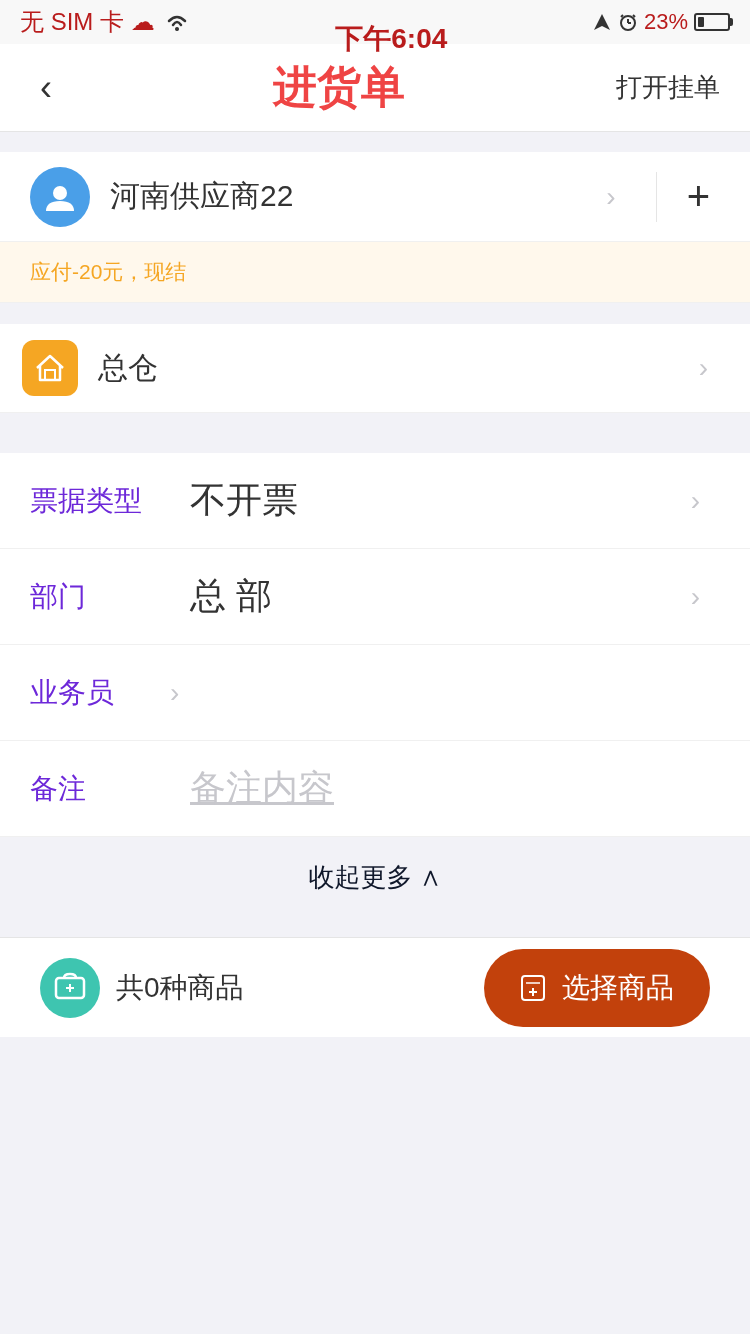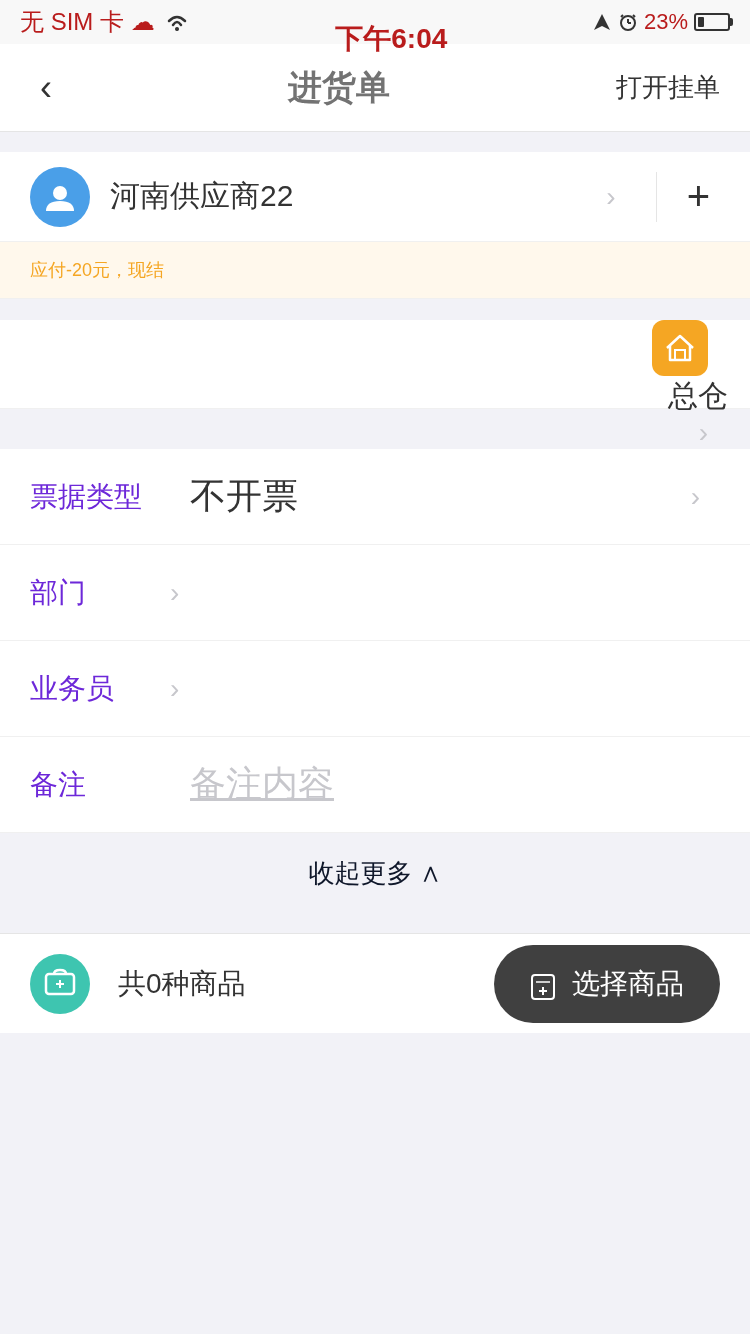--- a/index.html
+++ b/index.html
@@ -55,23 +55,23 @@
       padding: 0 30px;
       border-bottom: 1px solid #e5e5e5;
     }
     .nav-back {
       font-size: 36px;
       color: #333;
       cursor: pointer;
       padding: 10px;
     }
     .nav-title {
-      font-size: 34px;
+      font-size: 44px;
       font-weight: 600;
-      color: #737373;
+      color: #ef4444;
     }
     .nav-action {
       font-size: 26px;
       color: #333;
       cursor: pointer;
     }
 
     
     .content {
       width: 750px;
@@ -128,35 +128,34 @@
       width: 1px;
       height: 50px;
       background: #e5e5e5;
       margin: 0 20px;
     }
 
     
     .notice-row {
       background: #fff8ec;
       padding: 16px 30px;
-      font-size: 18px;
+      font-size: 21px;
       color: #f5a623;
       border-bottom: 1px solid #f0f0f0;
     }
 
     
     .warehouse-row {
       display: flex;
-      align-items: flex-end;
+      align-items: center;
       padding: 0 22px;
       height: 90px;
       background: #fff;
       border-top: 1px solid #f2f2f7;
       border-bottom: 1px solid #f0f0f0;
-      flex-direction: column;
     }
     .warehouse-icon {
       width: 56px; height: 56px;
       border-radius: 12px;
       background: #f5a623;
       display: flex; align-items: center; justify-content: center;
       margin-right: 20px;
       flex-shrink: 0;
     }
     .warehouse-name {
@@ -209,46 +208,45 @@
       font-size: 26px;
       color: #0f172a;
     }
 
     
     .bottom-bar {
       background: #fff;
       height: 100px;
       display: flex;
       align-items: center;
-      padding: 0 30px;
+      padding: 0 40px;
       border-top: 1px solid #e5e5e5;
       margin-top: 20px;
-      gap: 12px;
     }
     .cart-icon-wrap {
       width: 60px; height: 60px;
       border-radius: 50%;
       background: #3ec5b0;
       display: flex; align-items: center; justify-content: center;
       margin-right: 16px;
       flex-shrink: 0;
     }
     .product-count {
       flex: 1;
       font-size: 28px;
       color: #333;
     }
     .select-btn {
-      background: #404040;
+      background: #c2410c;
       color: #fff;
       border-radius: 44px;
       padding: 20px 36px;
       font-size: 28px;
       display: flex;
-      align-items: flex-end;
+      align-items: center;
       gap: 10px;
       cursor: pointer;
     }
 
     
     .empty-area {
       background: #f2f2f7;
       flex: 1;
       min-height: 300px;
     }
@@ -335,20 +333,21 @@
   <div class="form-section">
 
     <div class="form-row">
       <span class="form-label">票据类型</span>
       <span class="form-value">不开票</span>
       <span class="chevron-right">›</span>
     </div>
 
     <div class="form-row">
       <span class="form-label">部门</span>
+      <span class="form-value">总 部</span>
       <span class="chevron-right">›</span>
     </div>
 
     <div class="form-row">
       <span class="form-label">业务员</span>
       <span class="chevron-right">›</span>
     </div>
 
     <div class="form-row">
       <span class="form-label">备注</span>

